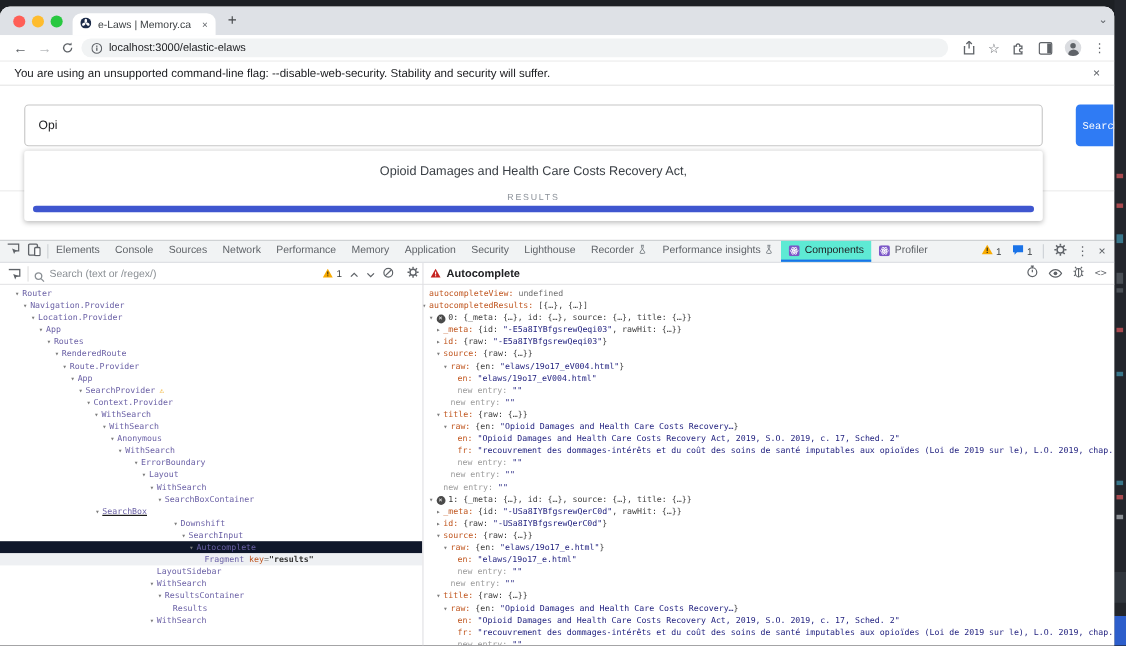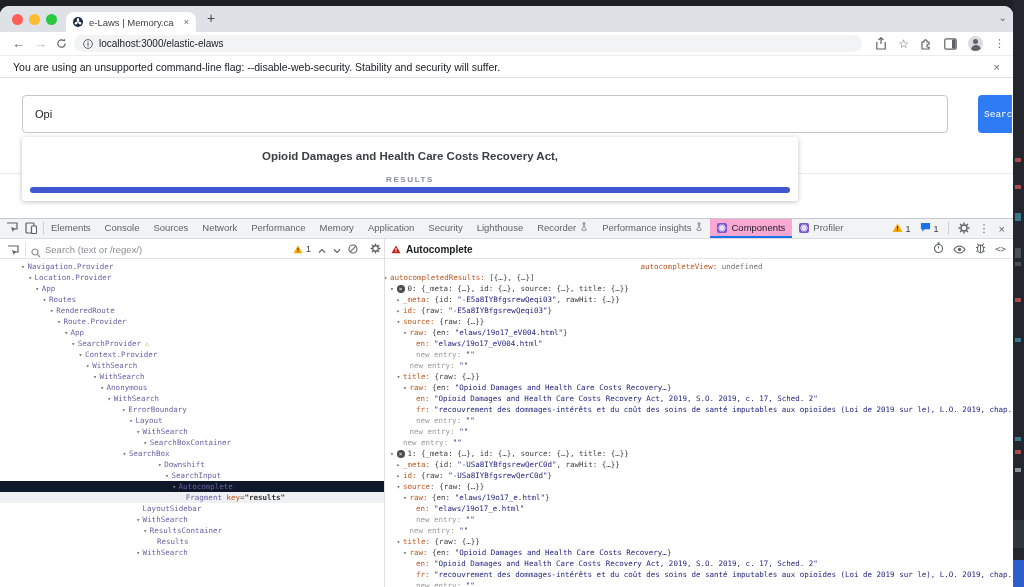--- a/index.html
+++ b/index.html
@@ -45,34 +45,34 @@
   .warn-text{font-size:10.5px;color:#202124;flex:1;}
   .warn-close{font-size:11px;color:#5f6368;}
 
   
   .page{position:absolute;left:0;top:72px;width:100%;height:140px;background:#fff;}
   .page-divider{position:absolute;left:0;top:95px;width:100%;height:1px;background:#ececec;}
   .search-input{position:absolute;left:22px;top:17px;width:926px;height:38px;border:1px solid #c6c6c6;
     border-radius:4px;font-size:11px;color:#202124;padding:0 12px;font-family:"Liberation Sans",sans-serif;outline:none;}
   .search-btn{position:absolute;left:978px;top:17px;width:34px;height:38px;border:none;border-radius:4px 0 0 4px;
     color:#fff;font-size:9.5px;font-family:Liberation Mono, monospace;}
-  .dropdown{position:absolute;left:22px;top:59px;width:776px;height:64px;background:#fff;border-radius:3px;
-    box-shadow:0 1px 5px rgba(0,0,0,.25);font-weight:bold;}
+  .dropdown{position:absolute;left:22px;top:59px;width:926px;height:64px;background:#fff;border-radius:3px;
+    box-shadow:0 1px 5px rgba(0,0,0,.25);}
   .dd-title{position:absolute;left:0;top:13px;width:100%;text-align:center;font-size:11.5px;color:#3b4046;}
   .dd-results{position:absolute;left:0;top:38px;width:100%;text-align:center;font-size:8px;letter-spacing:1.6px;color:#8b9199;}
   .dd-bar{position:absolute;left:8px;right:8px;top:50px;height:6px;border-radius:3px;}
 
   
   .devtools{position:absolute;left:0;top:212px;width:100%;height:369px;background:#fff;border-top:1px solid #c6c9cc;}
   .dt-tabs{position:absolute;left:0;top:0;width:100%;height:20px;background:#f1f3f4;border-bottom:1px solid #dadce0;
     display:flex;align-items:stretch;font-size:9.5px;color:#5f6368;}
   .dt-left-ics{display:flex;align-items:center;gap:7px;padding:0 6px;}
   .vline{width:1px;height:13px;background:#cdd1d5;align-self:center;}
   .dt-tab{display:flex;align-items:center;gap:4px;padding:0 7px;white-space:nowrap;border-bottom:2px solid transparent;}
-  .dt-tab.active{color:#202124;border-bottom:2px solid #1a73e8;background:#f9a8d4;}
+  .dt-tab.active{color:#202124;border-bottom:2px solid #1a73e8;background:#5eead4;}
   .react-badge{width:10px;height:10px;border-radius:2px;display:inline-flex;align-items:center;justify-content:center;}
   .dt-badges{margin-left:auto;display:flex;align-items:center;gap:9px;padding:0 8px;}
   .badge-num{font-size:9px;color:#3c4043;margin-left:-6px;}
   .dt-ctl{font-size:11px;color:#5f6368;}
 
   .dt-toolbar{position:absolute;left:0;top:20px;width:100%;height:20px;background:#fff;border-bottom:1px solid #e4e4e6;}
   .insp2{position:absolute;left:7px;top:4px;}
   .tb-sep{position:absolute;left:25px;top:3px;width:1px;height:14px;background:#e0e0e0;}
   .dt-search-ic{position:absolute;left:31px;top:5px;}
   .dt-search{position:absolute;left:43px;top:2px;width:230px;height:16px;border:none;outline:none;
@@ -364,50 +364,51 @@
                 <path d="M4 3.5 2.5 1.8M8 3.5l1.5-1.7M1 6h2M9 6h2M1.5 10.5 3 9.5M10.5 10.5 9 9.5M6 3.3v8.4" stroke="#5f6368" stroke-width="1.1"></path>
               </svg></span>
           <span style="font-size:9px;color:#5f6368;font-family:'DejaVu Sans Mono',monospace">&lt;&gt;</span>
         </div>
       </div>
 
       <div class="vsep"></div>
 
       <div class="dt-body">
         <div class="tree" id="component-tree">
+            <div class="t-row" style="padding-left: 11.2px;"><span class="caret">▾</span><span class="t-name">Router</span></div>
             <div class="t-row" style="padding-left: 18.4px;"><span class="caret">▾</span><span class="t-name">Navigation.Provider</span></div>
             <div class="t-row" style="padding-left: 25.6px;"><span class="caret">▾</span><span class="t-name">Location.Provider</span></div>
             <div class="t-row" style="padding-left: 32.8px;"><span class="caret">▾</span><span class="t-name">App</span></div>
             <div class="t-row" style="padding-left: 40px;"><span class="caret">▾</span><span class="t-name">Routes</span></div>
             <div class="t-row" style="padding-left: 47.2px;"><span class="caret">▾</span><span class="t-name">RenderedRoute</span></div>
             <div class="t-row" style="padding-left: 54.4px;"><span class="caret">▾</span><span class="t-name">Route.Provider</span></div>
             <div class="t-row" style="padding-left: 61.6px;"><span class="caret">▾</span><span class="t-name">App</span></div>
             <div class="t-row" style="padding-left: 68.8px;"><span class="caret">▾</span><span class="t-name">SearchProvider</span><span class="warn wy">⚠</span></div>
             <div class="t-row" style="padding-left: 76px;"><span class="caret">▾</span><span class="t-name">Context.Provider</span></div>
             <div class="t-row" style="padding-left: 83.2px;"><span class="caret">▾</span><span class="t-name">WithSearch</span></div>
             <div class="t-row" style="padding-left: 90.4px;"><span class="caret">▾</span><span class="t-name">WithSearch</span></div>
             <div class="t-row" style="padding-left: 97.6px;"><span class="caret">▾</span><span class="t-name">Anonymous</span></div>
             <div class="t-row" style="padding-left: 104.8px;"><span class="caret">▾</span><span class="t-name">WithSearch</span></div>
             <div class="t-row" style="padding-left: 119.2px;"><span class="caret">▾</span><span class="t-name">ErrorBoundary</span></div>
             <div class="t-row" style="padding-left: 126.4px;"><span class="caret">▾</span><span class="t-name">Layout</span></div>
             <div class="t-row" style="padding-left: 133.6px;"><span class="caret">▾</span><span class="t-name">WithSearch</span></div>
             <div class="t-row" style="padding-left: 140.8px;"><span class="caret">▾</span><span class="t-name">SearchBoxContainer</span></div>
-            <div class="t-row" style="padding-left: 120px;"><span class="caret">▾</span><span class="t-name">SearchBox</span></div>
+            <div class="t-row" style="padding-left: 84px; text-decoration: underline;"><span class="caret">▾</span><span class="t-name">SearchBox</span></div>
             <div class="t-row" style="padding-left: 155.2px;"><span class="caret">▾</span><span class="t-name">Downshift</span></div>
             <div class="t-row" style="padding-left: 162.4px;"><span class="caret">▾</span><span class="t-name">SearchInput</span></div>
             <div class="t-row sel" style="padding-left: 169.6px;"><span class="caret">▾</span><span class="t-name">Autocomplete</span></div>
             <div class="t-row hov" style="padding-left: 176.8px;"><span class="caret"></span><span class="t-name">Fragment</span><span> </span><span class="t-key">key</span><span class="t-eq">=</span><span class="t-kv">"results"</span></div>
             <div class="t-row" style="padding-left: 133.6px;"><span class="caret"></span><span class="t-name">LayoutSidebar</span></div>
             <div class="t-row" style="padding-left: 133.6px;"><span class="caret">▾</span><span class="t-name">WithSearch</span></div>
             <div class="t-row" style="padding-left: 140.8px;"><span class="caret">▾</span><span class="t-name">ResultsContainer</span></div>
             <div class="t-row" style="padding-left: 148px;"><span class="caret"></span><span class="t-name">Results</span></div>
             <div class="t-row" style="padding-left: 133.6px;"><span class="caret">▾</span><span class="t-name">WithSearch</span></div>
           </div>
         <div class="props" id="props-pane">
-            <div class="p-row" style="padding-left: 6px; text-align: center;"><span class="pk">autocompleteView:</span><span> </span><span class="vu">undefined</span></div>
+            <div class="p-row" style="padding-left: 6px;"><span class="pk">autocompleteView:</span><span> </span><span class="vu">undefined</span></div>
             <div class="p-row" style="padding-left: 6px;"><span class="p-caret">▾</span><span class="pk">autocompletedResults:</span><span> </span><span class="vd">[{…}, {…}]</span></div>
             <div class="p-row" style="padding-left: 12.5px;"><span class="p-caret">▾</span><span class="pbadge">×</span><span class="pi">0:</span><span> </span><span class="vd">{_meta: {…}, id: {…}, source: {…}, title: {…}}</span></div>
             <div class="p-row" style="padding-left: 19px;"><span class="p-caret">▸</span><span class="pk">_meta:</span><span> </span><span class="vd">{id: </span><span class="vs">"-E5a8IYBfgsrewQeqi03"</span><span class="vd">, rawHit: {…}}</span></div>
             <div class="p-row" style="padding-left: 19px;"><span class="p-caret">▸</span><span class="pk">id:</span><span> </span><span class="vd">{raw: </span><span class="vs">"-E5a8IYBfgsrewQeqi03"</span><span class="vd">}</span></div>
             <div class="p-row" style="padding-left: 19px;"><span class="p-caret">▾</span><span class="pk">source:</span><span> </span><span class="vd">{raw: {…}}</span></div>
             <div class="p-row" style="padding-left: 25.5px;"><span class="p-caret">▾</span><span class="pk">raw:</span><span> </span><span class="vd">{en: </span><span class="vs">"elaws/19o17_eV004.html"</span><span class="vd">}</span></div>
             <div class="p-row" style="padding-left: 32px;"><span class="pk">en:</span><span> </span><span class="vs">"elaws/19o17_eV004.html"</span></div>
             <div class="p-row" style="padding-left: 32px;"><span class="pn">new entry:</span><span> </span><span class="vs">""</span></div>
             <div class="p-row" style="padding-left: 25.5px;"><span class="pn">new entry:</span><span> </span><span class="vs">""</span></div>
             <div class="p-row" style="padding-left: 19px;"><span class="p-caret">▾</span><span class="pk">title:</span><span> </span><span class="vd">{raw: {…}}</span></div>

